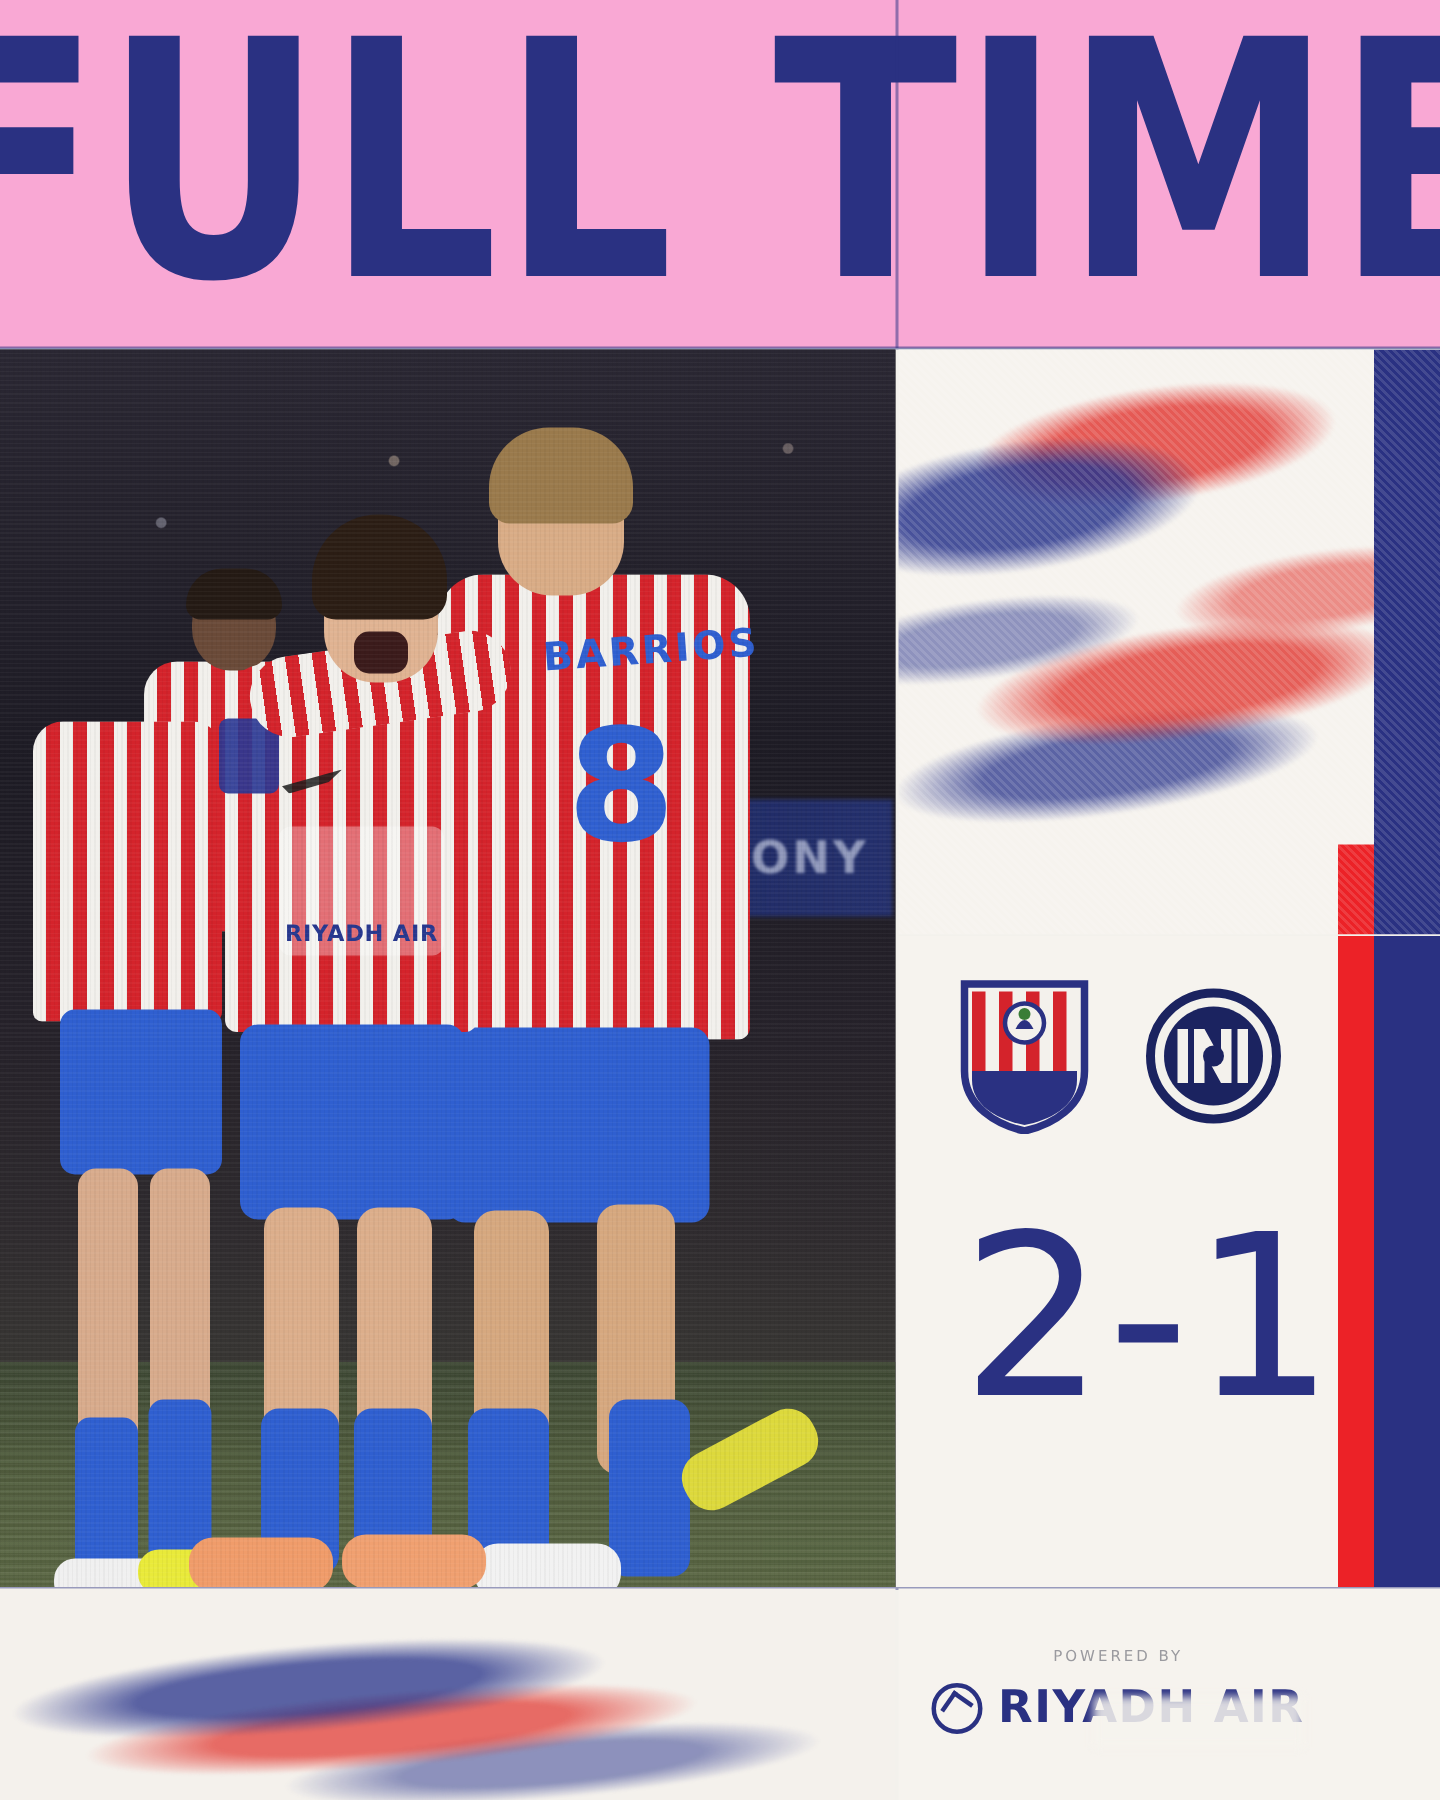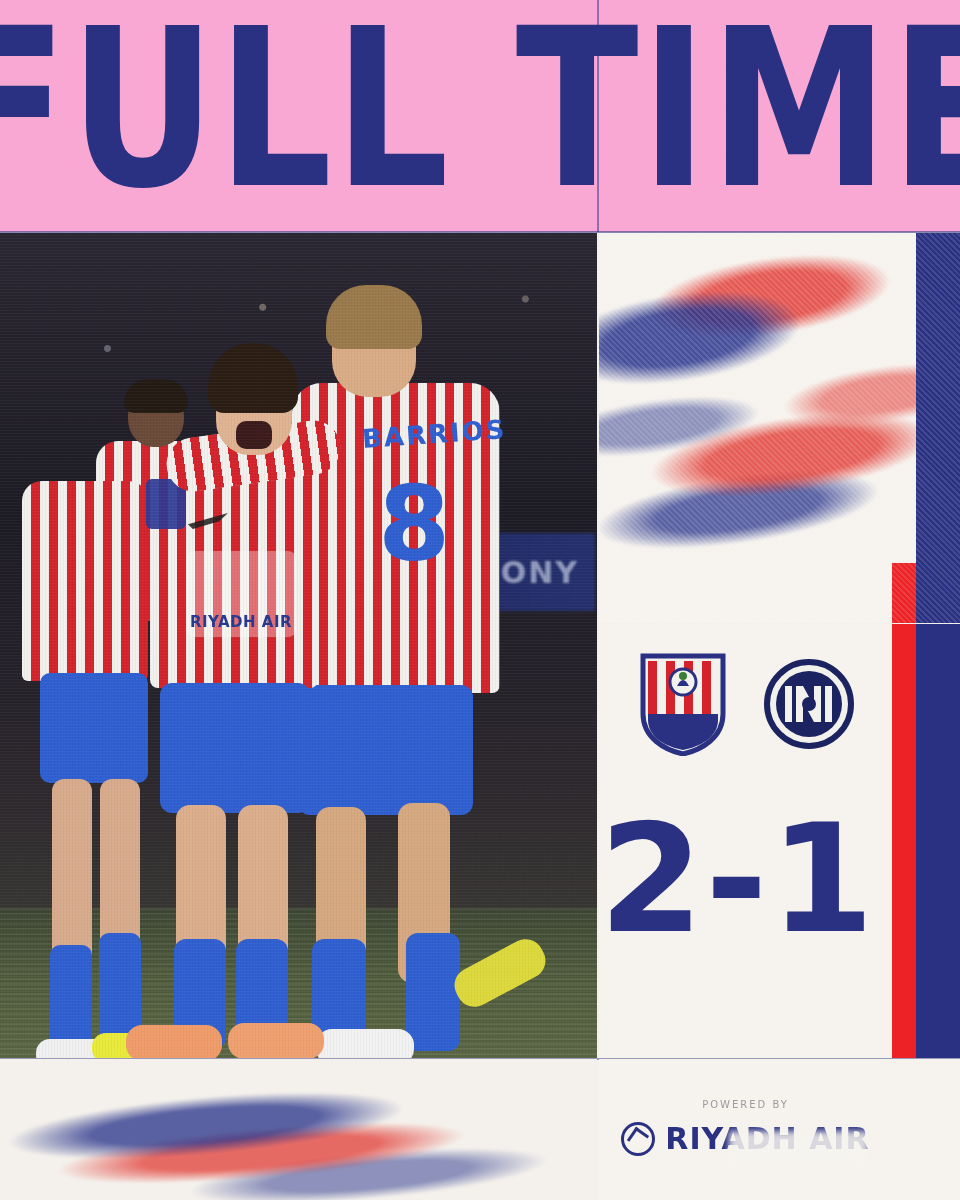--- a/index.html
+++ b/index.html
@@ -277,23 +277,23 @@
   .crests {
     position:absolute; left: 0; top: 28px; width: 293px;
     display:flex; justify-content:center; align-items:center; gap: 34px;
   }
   .crest { width: 92px; height: 104px; position:relative; }
 
   .score-line {
     position:absolute;
     left: 0; top: 180px;
     width: 293px;
-    text-align:left;
+    text-align:right;
     font-family:"DejaVu Sans", sans-serif;
-    font-weight:700;
+    font-weight:400;
     font-size: 150px;
     line-height: 1;
     color:#2a3182;
     letter-spacing: 2px;
   }
 
   
   .bottom-left {
     position:absolute;
     left:0; top: 1059px;

